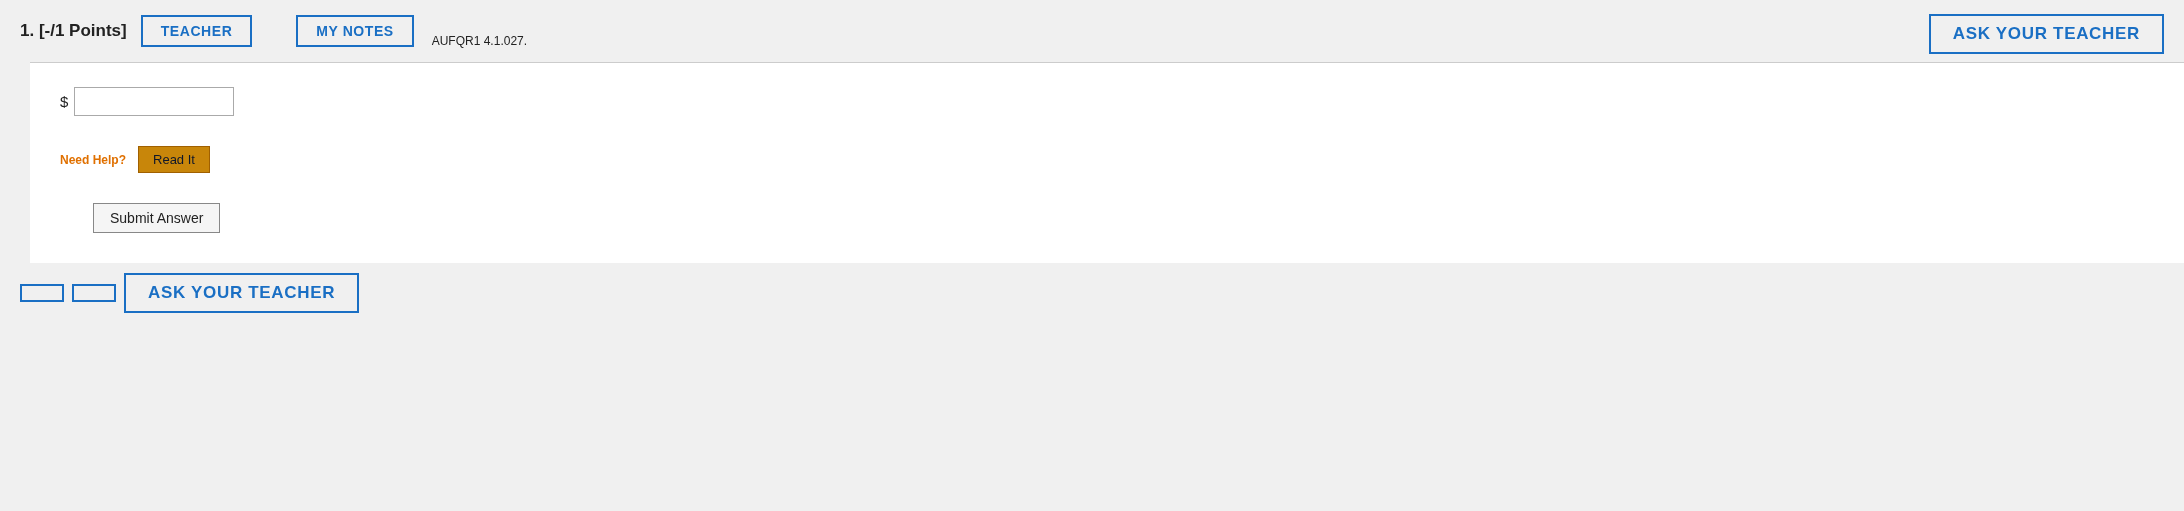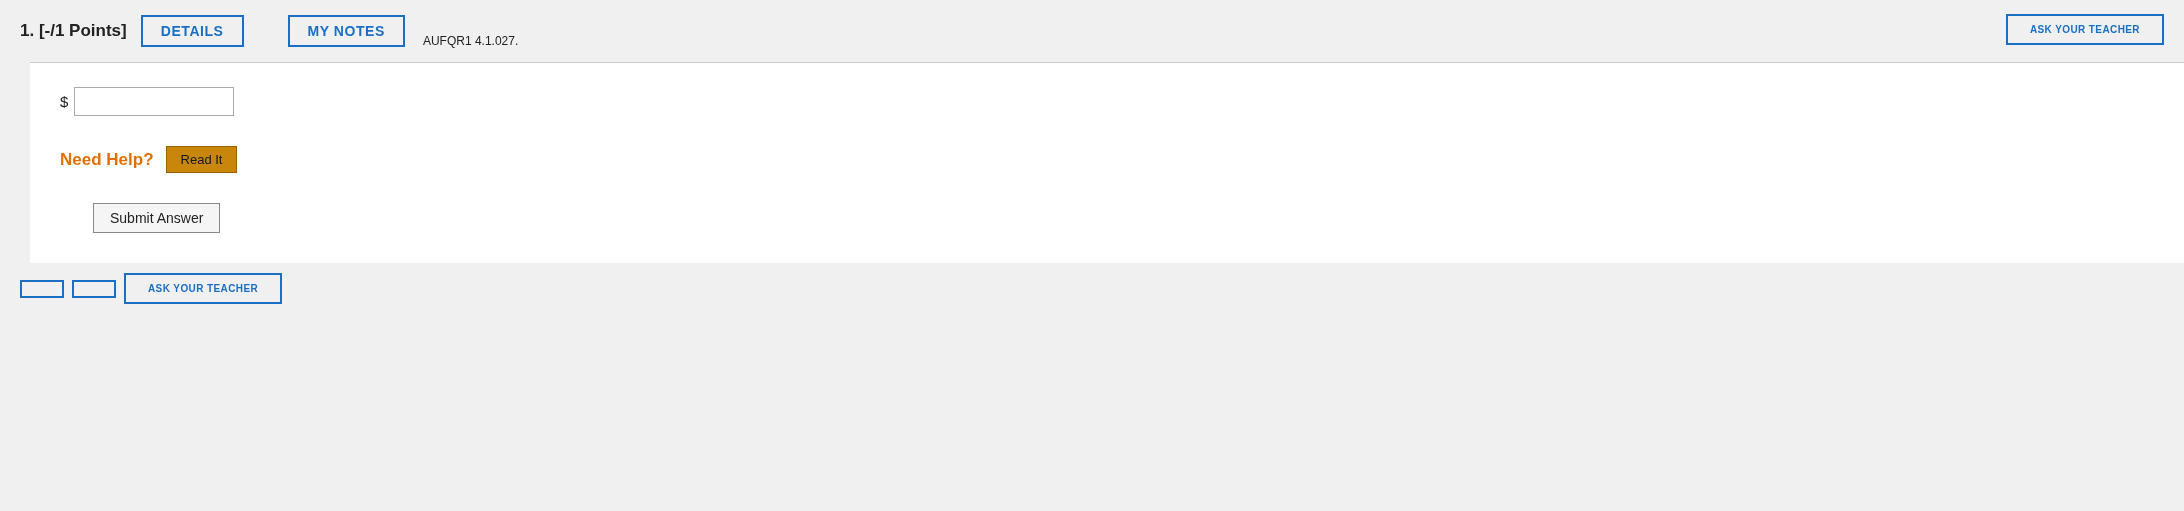--- a/index.html
+++ b/index.html
@@ -71,21 +71,21 @@
     }
 
     .ask-teacher-btn {
       position: absolute;
       right: 20px;
       top: 14px;
       border: 2px solid #1a6fc4;
       background: transparent;
       color: #1a6fc4;
       padding: 8px 22px;
-      font-size: 10px;
+      font-size: 17px;
       font-weight: bold;
       cursor: pointer;
       letter-spacing: 0.04em;
     }
 
     .content-area {
       background: #ffffff;
       margin: 0 0 0 30px;
       padding: 24px 30px 30px 30px;
       border-top: 1px solid #ccc;
@@ -136,21 +136,21 @@
 
     .need-help-row {
       display: flex;
       align-items: center;
       gap: 12px;
       margin-bottom: 30px;
     }
 
     .need-help-label {
       color: #e07000;
-      font-size: 17px;
+      font-size: 12px;
       font-weight: bold;
     }
 
     .btn-read-it {
       background: #c8860a;
       color: #0f172a;
       border: 1px solid #a06000;
       padding: 5px 14px;
       font-size: 13px;
       cursor: pointer;
@@ -192,21 +192,21 @@
     }
   </style>
 </head>
 <body>
 
 <div class="page-wrapper">
 
   <div class="header-bar">
     <span class="question-number">1. [-/1 Points]</span>
 
-    <button class="btn-details">DETAILS</button>
+    <button class="btn-details">TEACHER</button>
 
     <button class="btn-my-notes">MY NOTES</button>
 
     <span class="problem-code">AUFQR1 4.1.027.</span>
 
     <button class="ask-teacher-btn">ASK YOUR TEACHER</button>
   </div>
 
   <div class="content-area">
 

